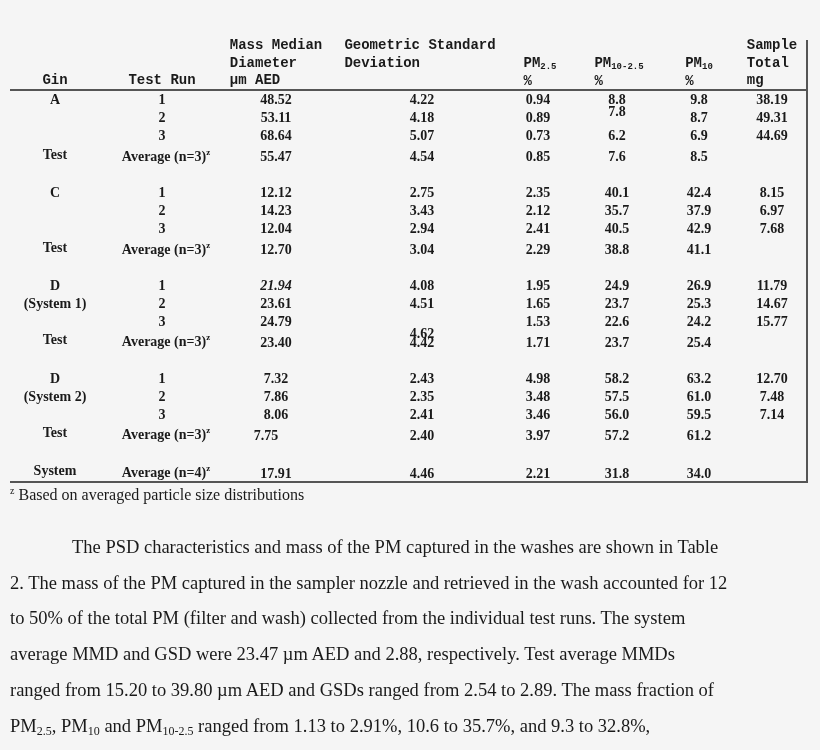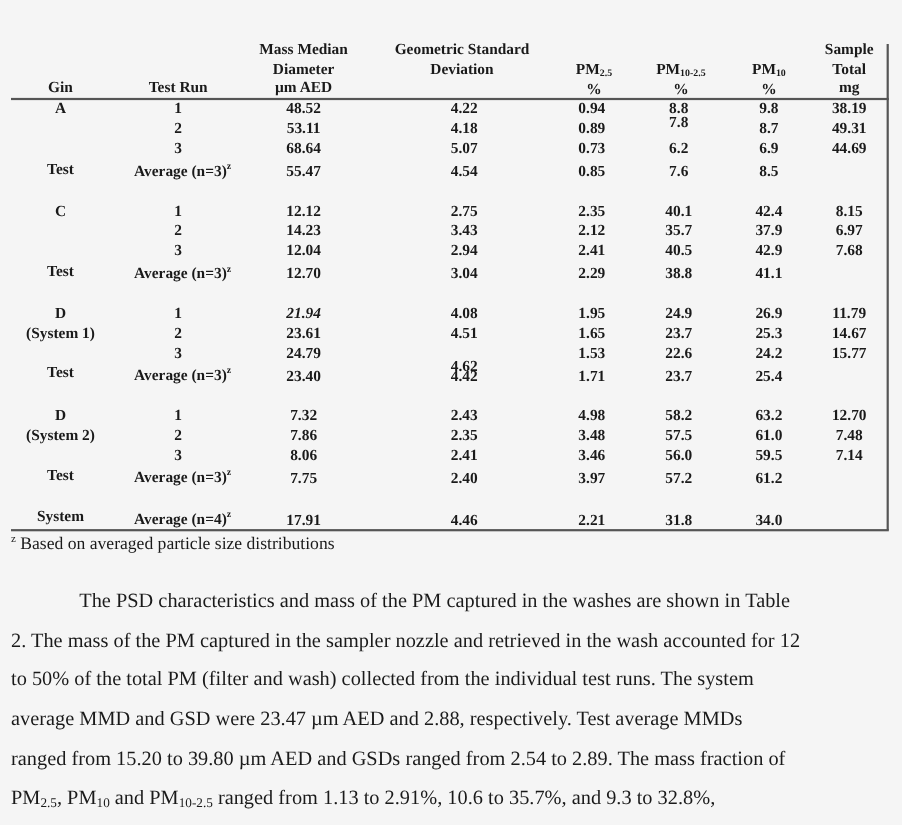--- a/index.html
+++ b/index.html
@@ -51,23 +51,23 @@
       line-height: 17px;
       text-align: center;
       white-space: nowrap;
       transform: translateX(-50%);
     }
     .hdr {
       position: absolute;
       font-weight: bold;
       font-size: 14px;
       line-height: 17.5px;
-      text-align: center;
       white-space: nowrap;
       transform: translateX(-50%);
+      font-family: Liberation Mono, monospace;
     }
     sub.s { font-size: 9px; vertical-align: -2px; line-height: 0; }
     sup.z { font-size: 9px; vertical-align: 6px; line-height: 0; }
     .footnote {
       position: absolute;
       left: 10px;
       top: 485px;
       font-size: 16px;
       line-height: 20px;
       white-space: nowrap;
@@ -273,21 +273,21 @@
         <div class="cell" style="left:276px; top:406px;">8.06</div>
         <div class="cell" style="left:422px; top:406px;">2.41</div>
         <div class="cell" style="left:538px; top:406px;">3.46</div>
         <div class="cell" style="left:617px; top:406px;">56.0</div>
         <div class="cell" style="left:699px; top:406px;">59.5</div>
         <div class="cell" style="left:772px; top:406px;">7.14</div>
       </div>
       <div>
         <div class="cell" style="left:55px; top:424px;">Test</div>
         <div class="cell" style="left:166px; top:426px;"><span>Average (n=3)</span><sup class="z">z</sup></div>
-        <div class="cell" style="left:276px; top:427px;text-align:center;">7.75</div>
+        <div class="cell" style="left:266px; top:427px;text-align:center;">7.75</div>
         <div class="cell" style="left:422px; top:427px;">2.40</div>
         <div class="cell" style="left:538px; top:427px;">3.97</div>
         <div class="cell" style="left:617px; top:427px;">57.2</div>
         <div class="cell" style="left:699px; top:427px;">61.2</div>
       </div>
     </div>
 
     <div>
       <div class="cell" style="left:55px; top:462px;">System</div>
       <div class="cell" style="left:166px; top:464px;"><span>Average (n=4)</span><sup class="z">z</sup></div>

